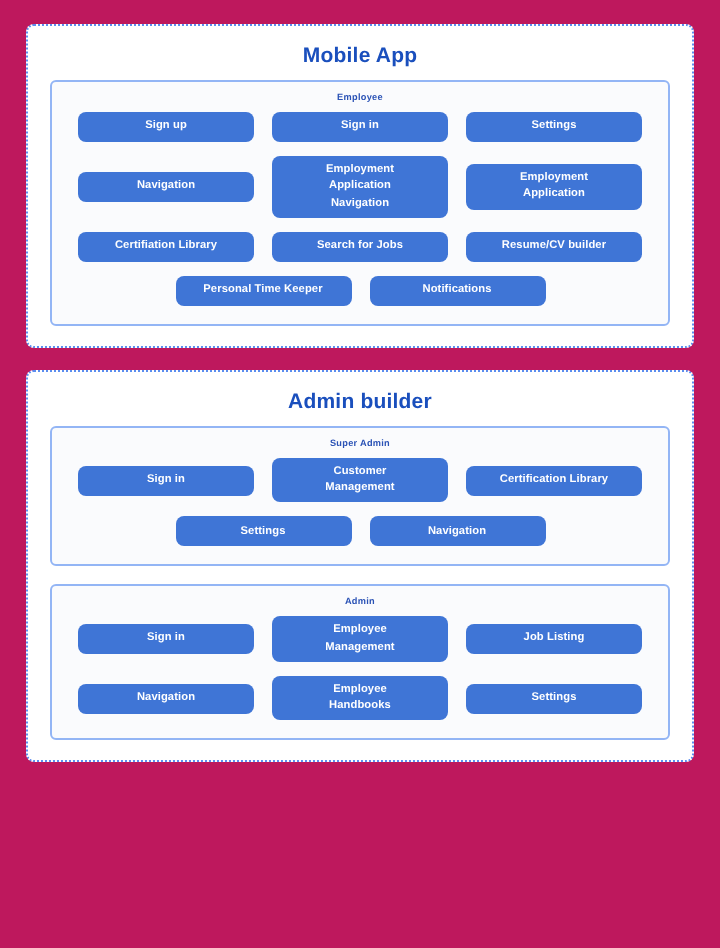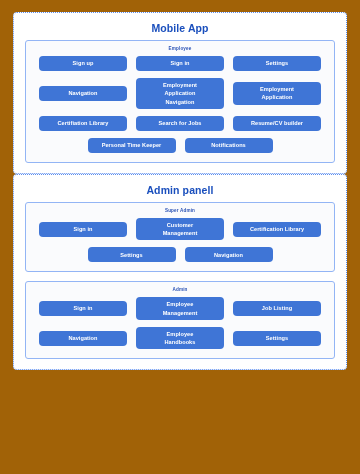--- a/index.html
+++ b/index.html
@@ -13,24 +13,25 @@
   body {
     background: #fafbfd;
     font-family: "Liberation Sans", sans-serif;
     -webkit-font-smoothing: antialiased;
   }
 
   #canvas {
     position: relative;
     width: 360px;
     height: 474px;
-    background: #a16207;
+    background: #be185d;
     padding: 12px 13px 10px 13px;
     display: flex;
     flex-direction: column;
+    gap: 11px;
   }
 
   
   .section {
     border: 1px dotted #5b8def;
     border-radius: 4px;
     background: #ffffff;
     padding: 7px 11px 10px 11px;
     display: flex;
     flex-direction: column;
@@ -127,21 +128,21 @@
           <div class="btn">Search for Jobs</div>
           <div class="btn">Resume/CV builder</div>
         </div>
         <div class="row two">
           <div class="btn">Personal Time Keeper</div>
           <div class="btn">Notifications</div>
         </div>
       </div>
     </div>
     <div class="section">
-      <div class="section-title">Admin panell</div>
+      <div class="section-title">Admin builder</div>
       <div class="group">
         <div class="group-title">Super Admin</div>
         <div class="row three">
           <div class="btn">Sign in</div>
           <div class="btn tall2">Customer
 Management</div>
           <div class="btn">Certification Library</div>
         </div>
         <div class="row two">
           <div class="btn">Settings</div>

